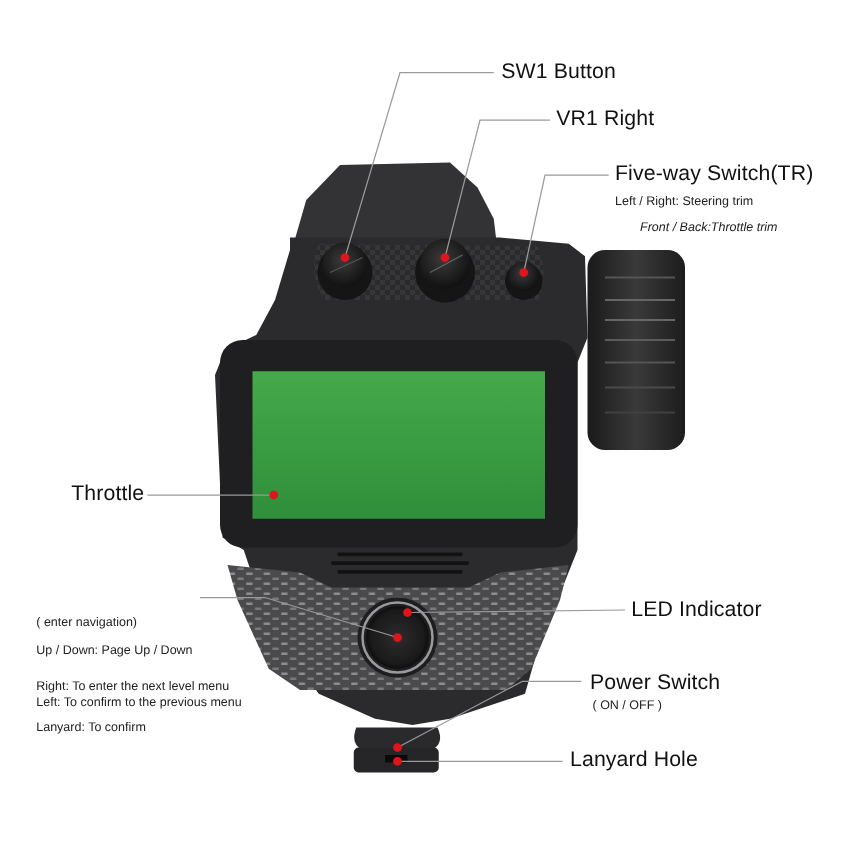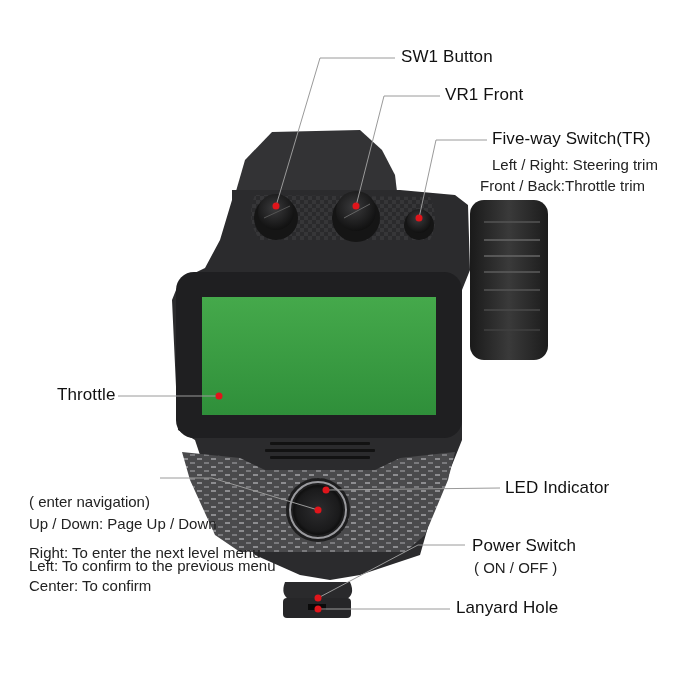--- a/index.html
+++ b/index.html
@@ -1,21 +1,21 @@
 <!DOCTYPE html>
 <html><head>
 <meta charset="utf-8">
 <style>
   html, body { margin:0; padding:0; background:#ffffff; }
   body { width:680px; height:680px; position:relative; overflow:hidden; font-family:"Liberation Sans", "DejaVu Sans", sans-serif; color:#111; }
   .stage { position:absolute; left:0; top:0; width:680px; height:502px; }
   svg.device { position:absolute; left:0; top:0; }
   .label { position:absolute; white-space:nowrap; color:#111; }
   .title { font-size:17px; letter-spacing:0.1px; }
-  .sub { font-size:15px; color:#222; }
+  .sub { font-size:10px; color:#222; }
 </style>
 </head>
 <body>
 
 <div class="stage">
 
   <svg class="device" width="680" height="680" viewBox="0 0 680 680">
     <defs>
       <pattern id="carbon" width="14" height="8" patternUnits="userSpaceOnUse">
         <rect width="14" height="8" fill="#4a4a4c"></rect>
@@ -127,33 +127,33 @@
       <circle cx="419" cy="218" r="3.5"></circle>
       <circle cx="219" cy="396" r="3.5"></circle>
       <circle cx="318" cy="510" r="3.5"></circle>
       <circle cx="326" cy="490" r="3.5"></circle>
       <circle cx="318" cy="598" r="3.5"></circle>
       <circle cx="318" cy="609" r="3.5"></circle>
     </g>
   </svg>
 
   <div class="label title" style="left:401px; top:47px;">SW1 Button</div>
-  <div class="label title" style="left:445px; top:85px;">VR1 Front</div>
+  <div class="label title" style="left:445px; top:85px;">VR1 Right</div>
 
   <div class="label title" style="left:492px; top:129px;">Five-way Switch(TR)</div>
   <div class="label sub" style="left:492px; top:156px;">Left / Right: Steering trim</div>
-  <div class="label sub" style="left:480px; top:177px;">Front / Back:Throttle trim</div>
+  <div class="label sub" style="left:512px; top:177px;font-style:italic;">Front / Back:Throttle trim</div>
 
   <div class="label title" style="left:57px; top:385px;">Throttle</div>
 
   <div class="label sub" style="left:29px; top:493px;">( enter navigation)</div>
   <div class="label sub" style="left:29px; top:515px;">Up / Down: Page Up / Down</div>
   <div class="label sub" style="left:29px; top:544px;">Right: To enter the next level menu</div>
   <div class="label sub" style="left:29px; top:557px;">Left: To confirm to the previous menu</div>
-  <div class="label sub" style="left:29px; top:577px;">Center: To confirm</div>
+  <div class="label sub" style="left:29px; top:577px;">Lanyard: To confirm</div>
 
   <div class="label title" style="left:505px; top:478px;">LED Indicator</div>
 
   <div class="label title" style="left:472px; top:536px;">Power Switch</div>
   <div class="label sub" style="left:474px; top:559px;">( ON / OFF )</div>
 
   <div class="label title" style="left:456px; top:598px;">Lanyard Hole</div>
 </div>
 
 </body></html>

